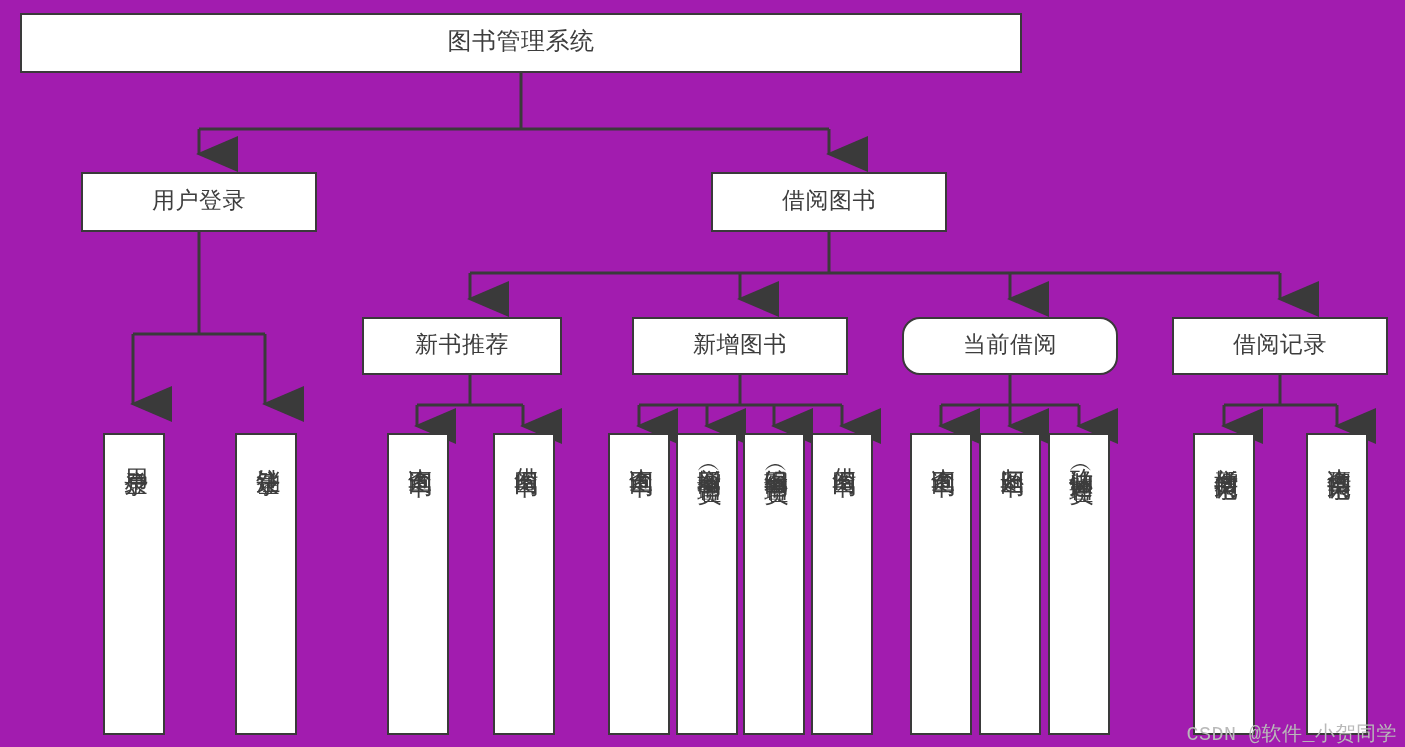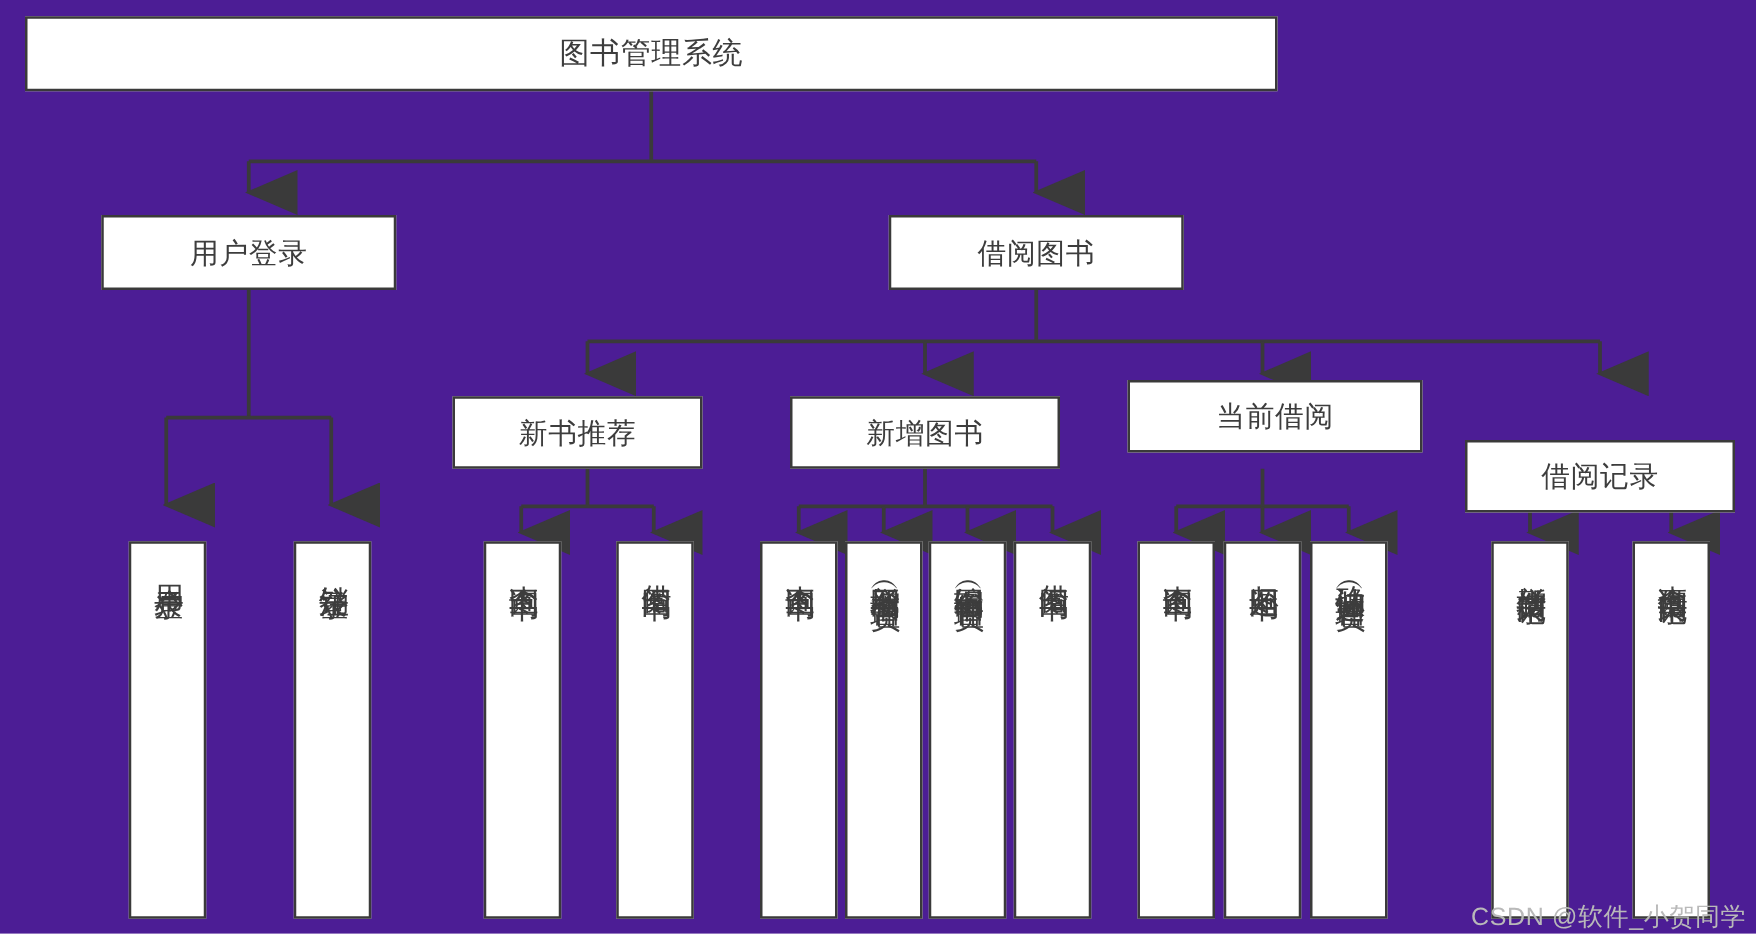--- a/index.html
+++ b/index.html
@@ -7,22 +7,23 @@
     padding: 0;
     background: #ffffff;
   }
   body {
     font-family: "Liberation Sans", "DejaVu Sans", sans-serif;
   }
   #canvas {
     position: relative;
     width: 1405px;
     height: 747px;
-    background: #4c1d95;
+    background: #a21caf;
     overflow: hidden;
+    font-family: Liberation Mono, monospace;
   }
   svg#edges {
     position: absolute;
     left: 0;
     top: 0;
     width: 1405px;
     height: 747px;
     pointer-events: none;
   }
   .node {
@@ -146,24 +147,24 @@
   <div class="node h" style="left:711px; top:172px; width:236px; height:60px;">
     <span class="lbl">借阅图书</span>
   </div>
 
   <div class="node h" style="left:362px; top:317px; width:200px; height:58px;">
     <span class="lbl">新书推荐</span>
   </div>
   <div class="node h" style="left:632px; top:317px; width:216px; height:58px;">
     <span class="lbl">新增图书</span>
   </div>
-  <div class="node h" style="left:902px; top:304px; width:236px; height:58px;">
+  <div class="node h" style="left:902px; top:317px; width:216px; height:58px;border-radius:18px;">
     <span class="lbl">当前借阅</span>
   </div>
-  <div class="node h" style="left:1172px; top:317px; width:216px; height:58px;margin-top:35px;">
+  <div class="node h" style="left:1172px; top:317px; width:216px; height:58px;">
     <span class="lbl">借阅记录</span>
   </div>
 
   <div class="node v" style="left:103px; top:433px; width:62px; height:302px;">
     <span class="lbl">用户登录</span>
   </div>
   <div class="node v" style="left:235px; top:433px; width:62px; height:302px;">
     <span class="lbl">注销登录</span>
   </div>
 

